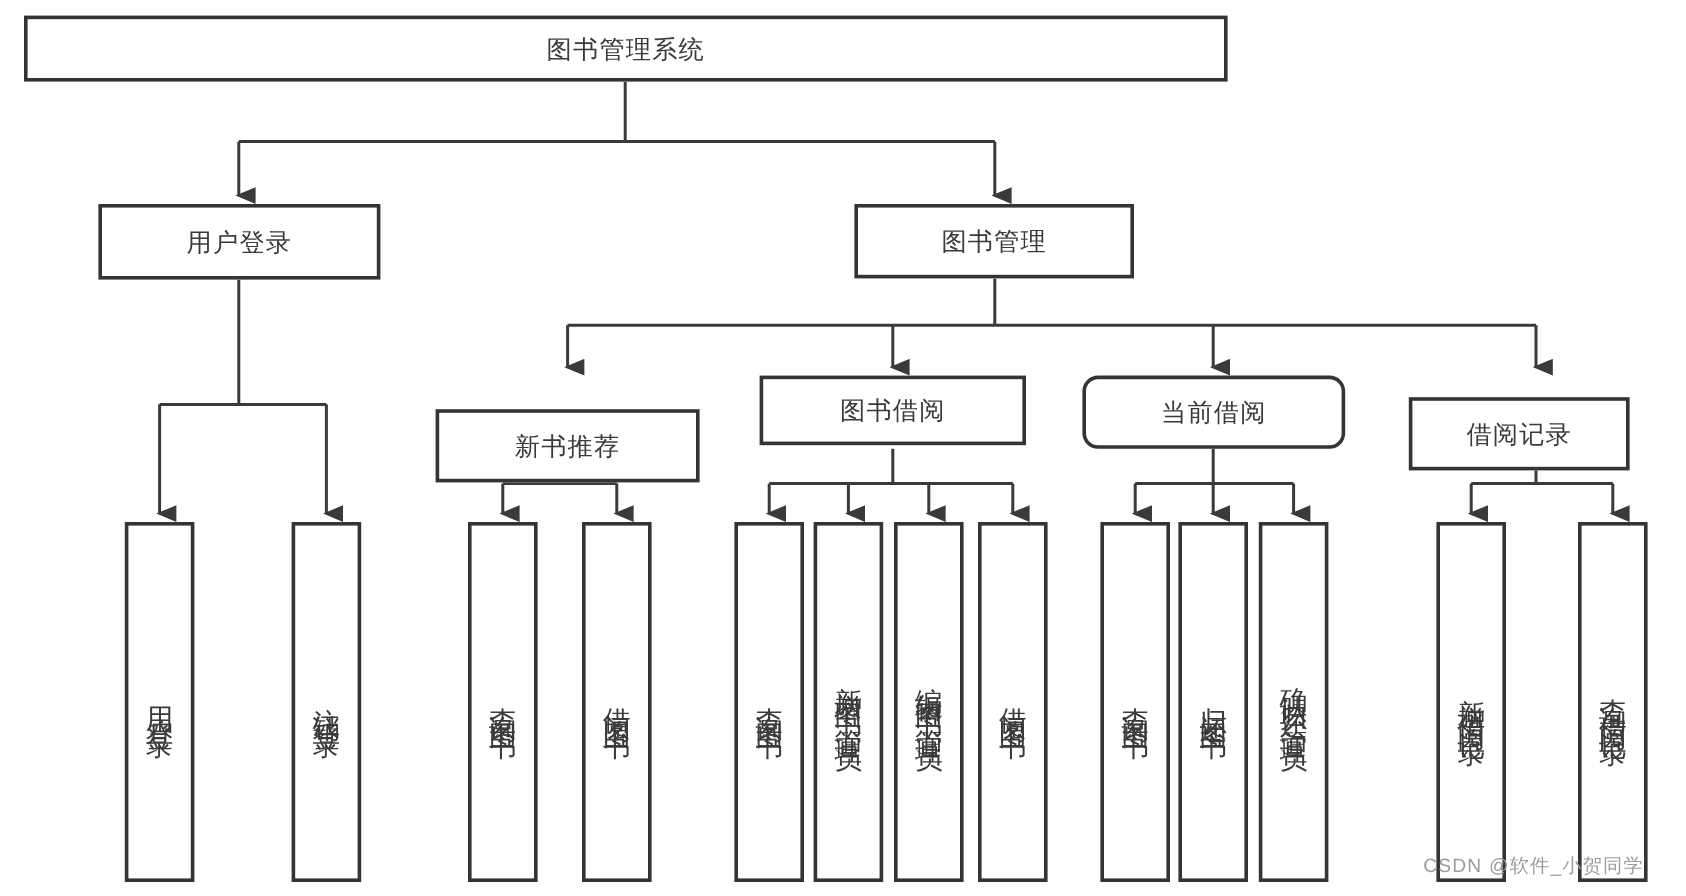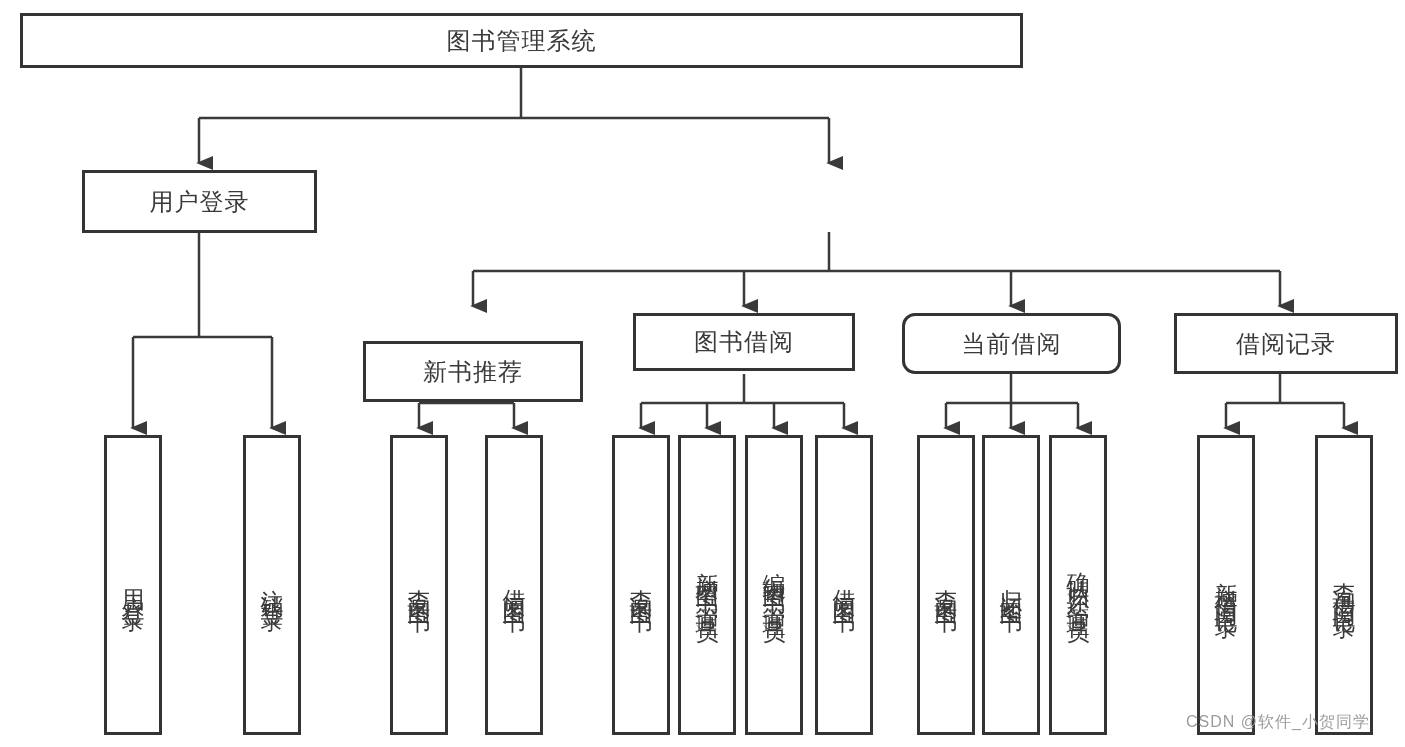--- a/index.html
+++ b/index.html
@@ -17,21 +17,21 @@
     box-sizing: border-box;
     background: #ffffff;
     border: 3px solid #343434;
     color: #3a3a3a;
     display: flex;
     align-items: center;
     justify-content: center;
     z-index: 2;
   }
   .node-h {
-    font-size: 24px;
+    font-size: 21px;
     letter-spacing: 1px;
     text-align: center;
   }
   .node-v {
     font-size: 23px;
     writing-mode: vertical-rl;
     text-orientation: mixed;
     letter-spacing: 7px;
     line-height: 1;
     text-align: center;
@@ -98,25 +98,26 @@
       <path d="M1280,374 V403"></path>
       <path d="M1226,403 H1344"></path>
       <path d="M1226,403 V428" marker-end="url(#arrow)"></path>
       <path d="M1344,403 V428" marker-end="url(#arrow)"></path>
     </g>
   </svg>
 
   <div class="node node-h" style="left:20px; top:13px; width:1003px; height:55px;">图书管理系统</div>
 
   <div class="node node-h" style="left:82px; top:170px; width:235px; height:63px;">用户登录</div>
+  <div class="node node-h" style="left:712px; top:170px; width:233px; height:62px;">图书管理</div>
 
   <div class="node node-h" style="left:363px; top:313px; width:220px; height:61px;margin-top:28px;">新书推荐</div>
   <div class="node node-h" style="left:633px; top:313px; width:222px; height:58px;">图书借阅</div>
   <div class="node node-h" style="left:902px; top:313px; width:219px; height:61px;border-radius:13px;">当前借阅</div>
-  <div class="node node-h" style="left:1174px; top:313px; width:224px; height:61px;">借阅记录</div>
+  <div class="node node-h" style="left:1174px; top:331px; width:184px; height:61px;">借阅记录</div>
 
   <div class="node node-v" style="left:104px; top:435px; width:58px; height:300px;">用户登录</div>
   <div class="node node-v" style="left:243px; top:435px; width:58px; height:300px;">注销登录</div>
 
   <div class="node node-v" style="left:390px; top:435px; width:58px; height:300px;">查询图书</div>
   <div class="node node-v" style="left:485px; top:435px; width:58px; height:300px;">借阅图书</div>
 
   <div class="node node-v" style="left:612px; top:435px; width:58px; height:300px;">查询图书</div>
   <div class="node node-v" style="left:678px; top:435px; width:58px; height:300px;">新增图书（管理员）</div>
   <div class="node node-v" style="left:745px; top:435px; width:58px; height:300px;">编辑图书（管理员）</div>

